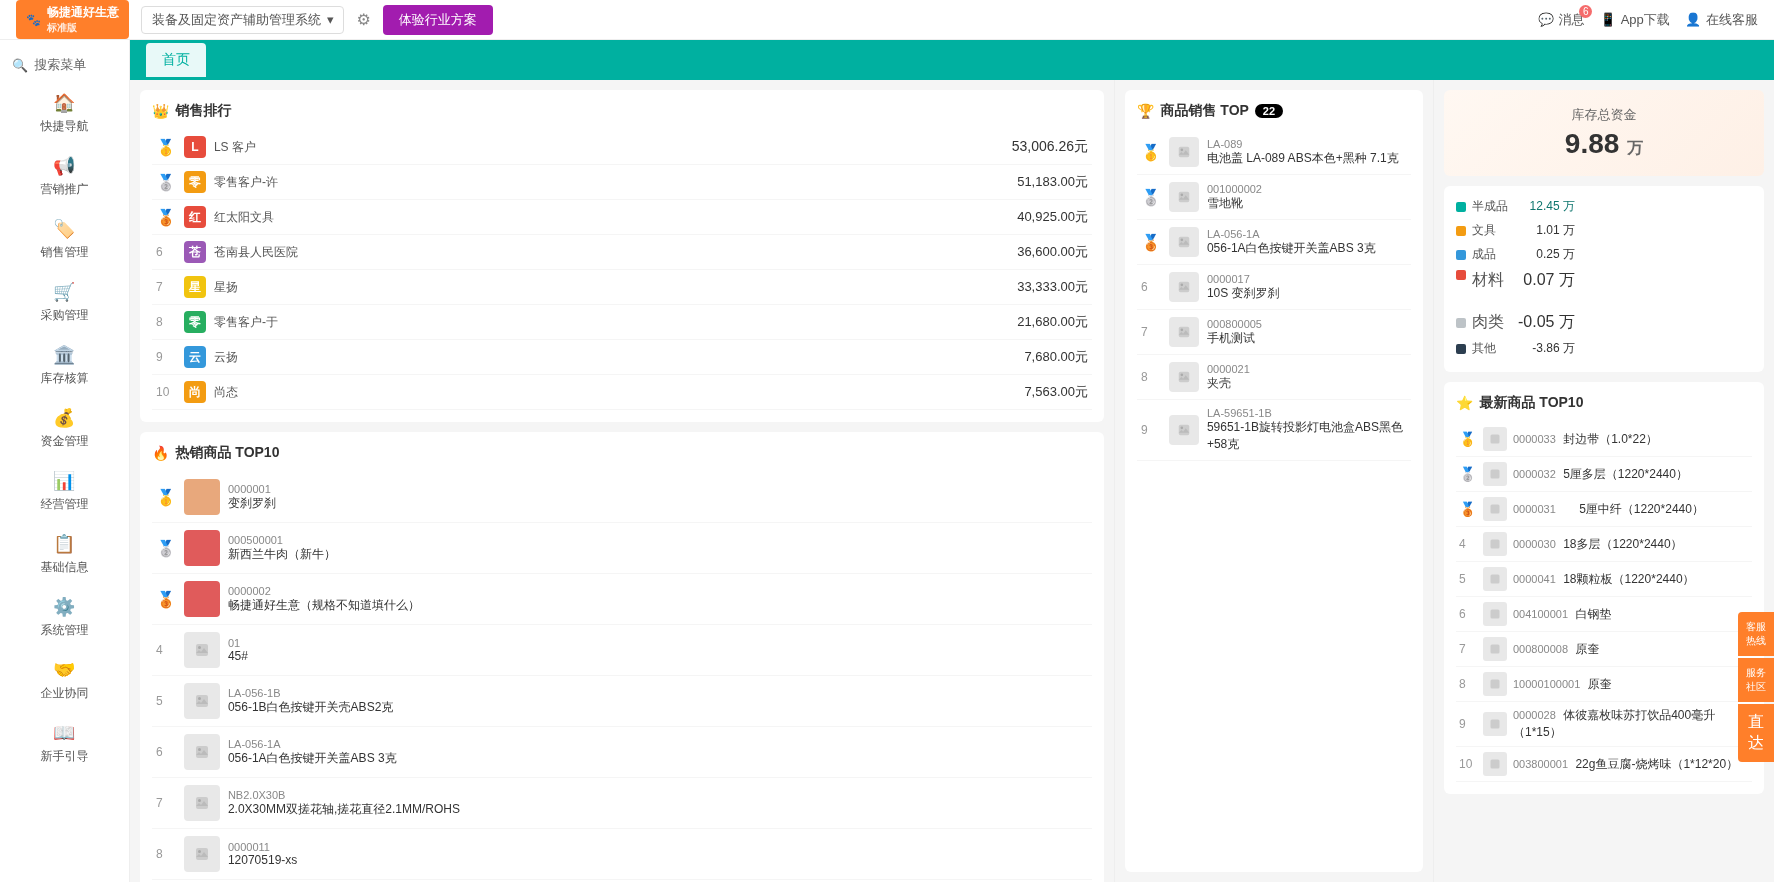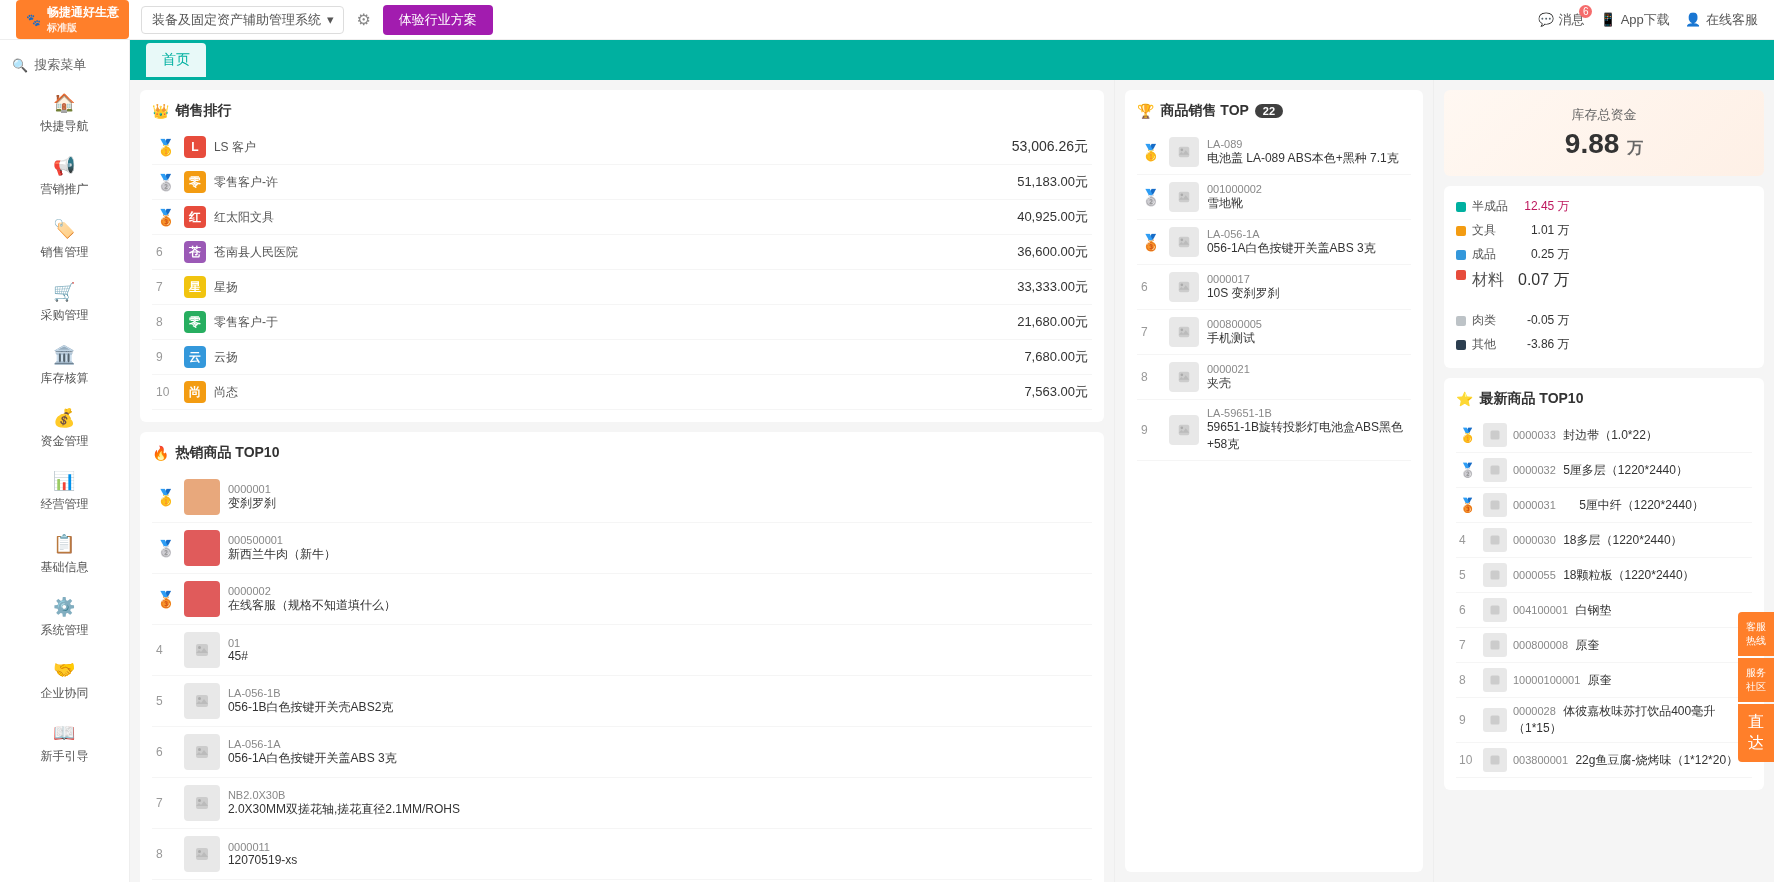--- a/index.html
+++ b/index.html
@@ -281,21 +281,21 @@
       <div style="color:#333;font-size:12px;">新西兰牛肉（新牛）</div>
     </td>
   </tr>
                 <tr>
     <td style="width:24px;"><span style="color:#cd7f32;font-size:16px;">🥉</span></td>
     <td style="width:42px;">
                     <div style="width:36px;height:36px;background:#e05b5b;border-radius:4px;flex-shrink:0;"></div>
                   </td>
     <td>
       <div style="color:#888;font-size:11px;">0000002</div>
-      <div style="color:#333;font-size:12px;">在线客服（规格不知道填什么）</div>
+      <div style="color:#333;font-size:12px;">畅捷通好生意（规格不知道填什么）</div>
     </td>
   </tr>
                 <tr>
     <td style="width:24px;"><span style="color:#999;font-size:12px;">4</span></td>
     <td style="width:42px;">
                     <div style="width:36px;height:36px;background:#e8e8e8;border-radius:4px;flex-shrink:0;display:flex;align-items:center;justify-content:center;">
                       <svg width="16" height="16" viewBox="0 0 16 16">
                         <rect x="2" y="2" width="12" height="12" rx="2" fill="#ccc"></rect>
                         <circle cx="5.5" cy="5.5" r="1.5" fill="#aaa"></circle>
                         <path d="M2 11l3-3 2 2 3-4 4 5H2z" fill="#bbb"></path>
@@ -382,21 +382,21 @@
               </tbody>
           </table>
         </div>
       </div>
 
       <div class="middle-panel">
         <div class="panel-box" style="flex:1">
           <div class="panel-title">
             <span>🏆</span>
             <span>商品销售 TOP</span>
-            <span style="background:#404040;color:#fff;border-radius:10px;padding:1px 8px;font-size:11px;">22</span>
+            <span style="background:#000000;color:#fff;border-radius:10px;padding:1px 8px;font-size:11px;">22</span>
           </div>
           <table class="product-table">
             <tbody id="product-sales-tbody">
                 <tr>
     <td style="width:24px;"><span style="color:#f39c12;font-size:16px;">🥇</span></td>
     <td style="width:36px;">
       <div style="width:30px;height:30px;background:#e8e8e8;border-radius:4px;display:flex;align-items:center;justify-content:center;">
         <svg width="14" height="14" viewBox="0 0 16 16">
                         <rect x="2" y="2" width="12" height="12" rx="2" fill="#ccc"></rect>
                         <circle cx="5.5" cy="5.5" r="1.5" fill="#aaa"></circle>
@@ -519,38 +519,38 @@
             <span style="font-size:16px;color:#666;">万</span>
           </div>
         </div>
 
         <div class="chart-box">
           <div class="chart-inner">
             <div class="legend" id="chart-legend">
                 <div style="display: flex; align-items: center; gap: 6px; font-size: 12px; margin-bottom: 3px;">
     <span style="width:10px;height:10px;border-radius:2px;background:#00b0a0;flex-shrink:0;display:inline-block;"></span>
     <span style="color:#555;min-width:40px;">半成品</span>
-    <span style="color:#be185d;margin-left:auto;">12.45 万</span>
+    <span style="color:#0f766e;margin-left:auto;">12.45 万</span>
   </div>
                 <div style="display: flex; align-items: center; gap: 6px; font-size: 12px; margin-bottom: 3px;">
     <span style="width:10px;height:10px;border-radius:2px;background:#f39c12;flex-shrink:0;display:inline-block;"></span>
     <span style="color:#555;min-width:40px;">文具</span>
     <span style="color:#333;margin-left:auto;">1.01 万</span>
   </div>
                 <div style="display: flex; align-items: center; gap: 6px; font-size: 12px; margin-bottom: 3px;">
     <span style="width:10px;height:10px;border-radius:2px;background:#3498db;flex-shrink:0;display:inline-block;"></span>
     <span style="color:#555;min-width:40px;">成品</span>
     <span style="color:#333;margin-left:auto;">0.25 万</span>
   </div>
                 <div style="display: flex; align-items: flex-start; gap: 6px; font-size: 16px; margin-bottom: 17px;">
     <span style="width:10px;height:10px;border-radius:2px;background:#e74c3c;flex-shrink:0;display:inline-block;"></span>
     <span style="color:#555;min-width:40px;">材料</span>
     <span style="color:#333;margin-left:auto;">0.07 万</span>
   </div>
-                <div style="display: flex; align-items: center; gap: 6px; font-size: 12px; margin-bottom: 3px;">
+                <div style="display: flex; align-items: center; gap: 6px; font-size: 16px; margin-bottom: 3px;">
     <span style="width:10px;height:10px;border-radius:2px;background:#bdc3c7;flex-shrink:0;display:inline-block;"></span>
     <span style="color:#555;min-width:40px;">肉类</span>
     <span style="color:#333;margin-left:auto;">-0.05 万</span>
   </div>
                 <div style="display: flex; align-items: center; gap: 6px; font-size: 12px; margin-bottom: 3px;">
     <span style="width:10px;height:10px;border-radius:2px;background:#2c3e50;flex-shrink:0;display:inline-block;"></span>
     <span style="color:#555;min-width:40px;">其他</span>
     <span style="color:#333;margin-left:auto;">-3.86 万</span>
   </div>
               </div>
@@ -623,21 +623,21 @@
                 <tr>
     <td style="width:24px;"><span style="color:#999;font-size:12px;">5</span></td>
     <td style="width:30px;">
       <div style="width:24px;height:24px;background:#e8e8e8;border-radius:3px;display:flex;align-items:center;justify-content:center;">
         <svg width="12" height="12" viewBox="0 0 16 16">
                         <rect x="2" y="2" width="12" height="12" rx="2" fill="#ccc"></rect>
                       </svg>
       </div>
     </td>
     <td>
-      <span style="color:#888;font-size:11px;">0000055</span>
+      <span style="color:#888;font-size:11px;">0000041</span>
       <span style="color:#333;font-size:12px;margin-left:4px;">18颗粒板（1220*2440）</span>
     </td>
   </tr>
                 <tr>
     <td style="width:24px;"><span style="color:#999;font-size:12px;">6</span></td>
     <td style="width:30px;">
       <div style="width:24px;height:24px;background:#e8e8e8;border-radius:3px;display:flex;align-items:center;justify-content:center;">
         <svg width="12" height="12" viewBox="0 0 16 16">
                         <rect x="2" y="2" width="12" height="12" rx="2" fill="#ccc"></rect>
                       </svg>

